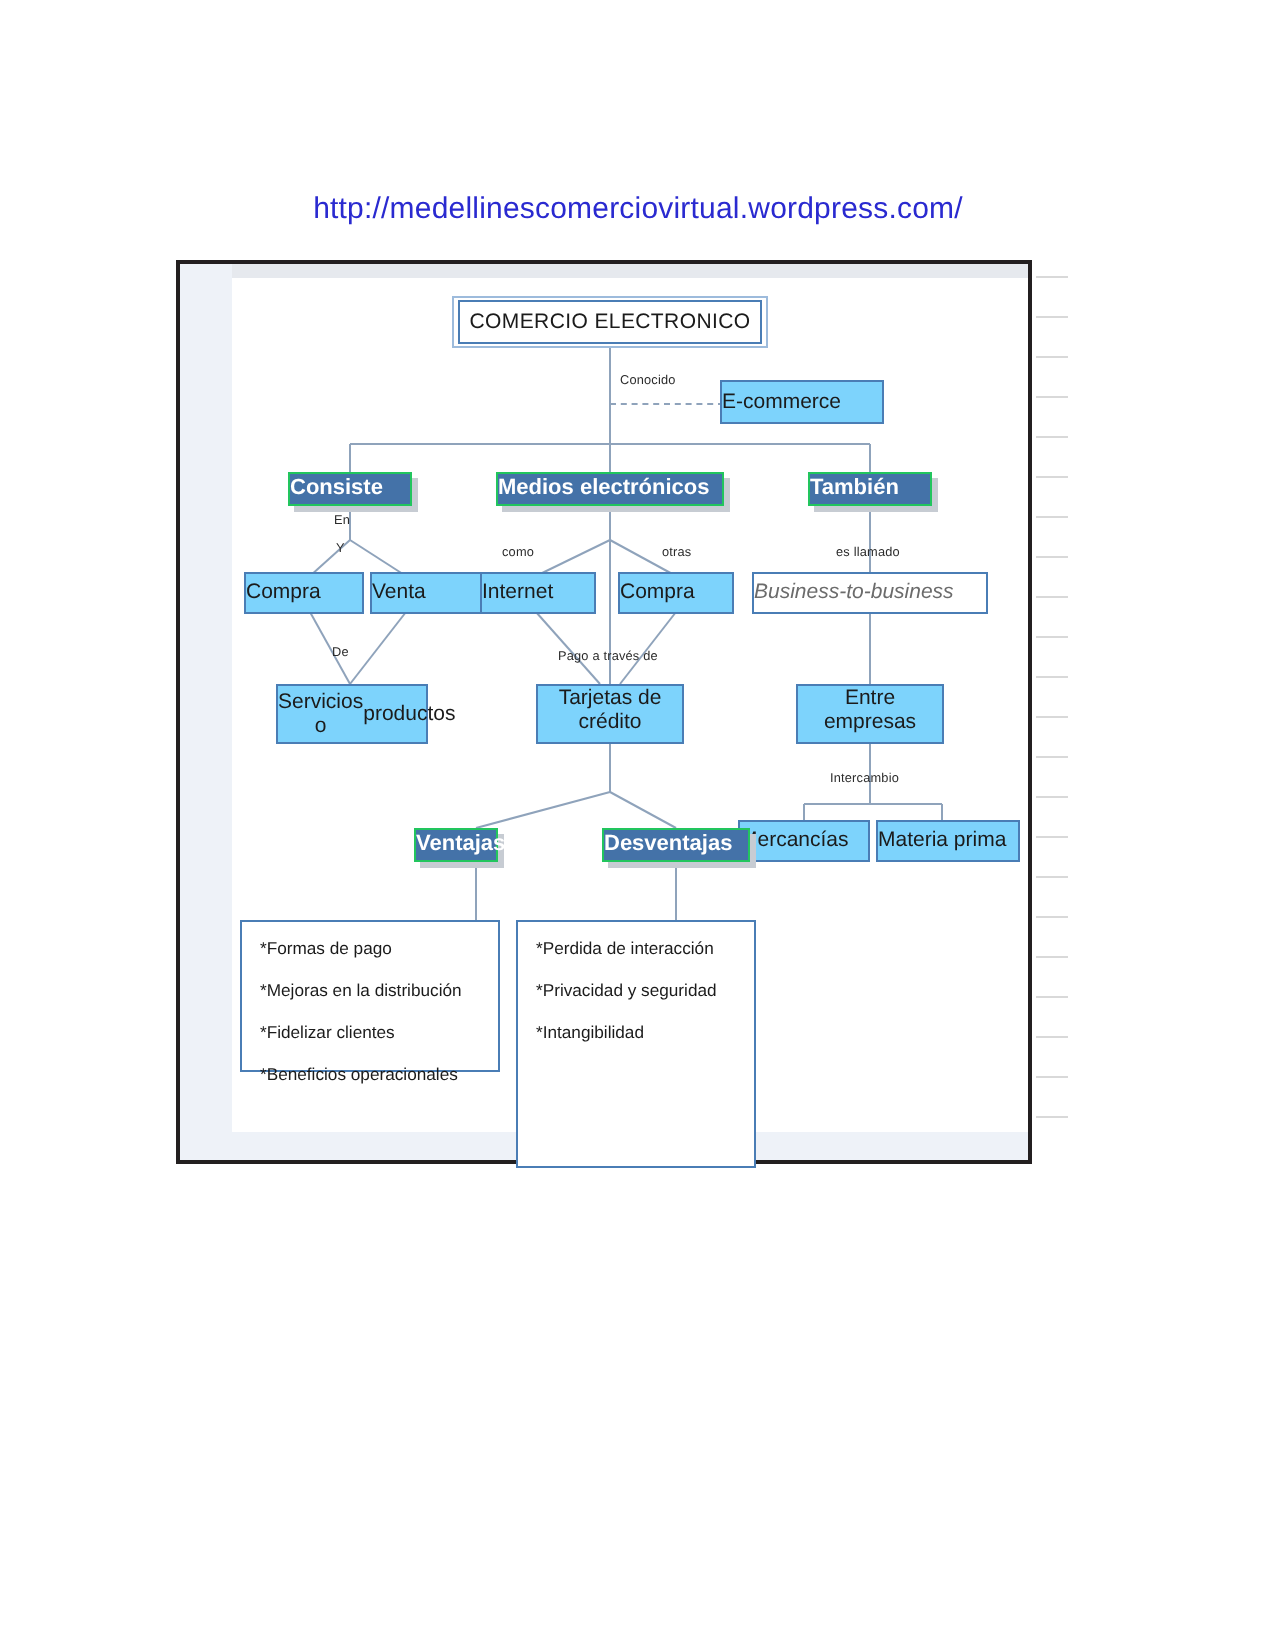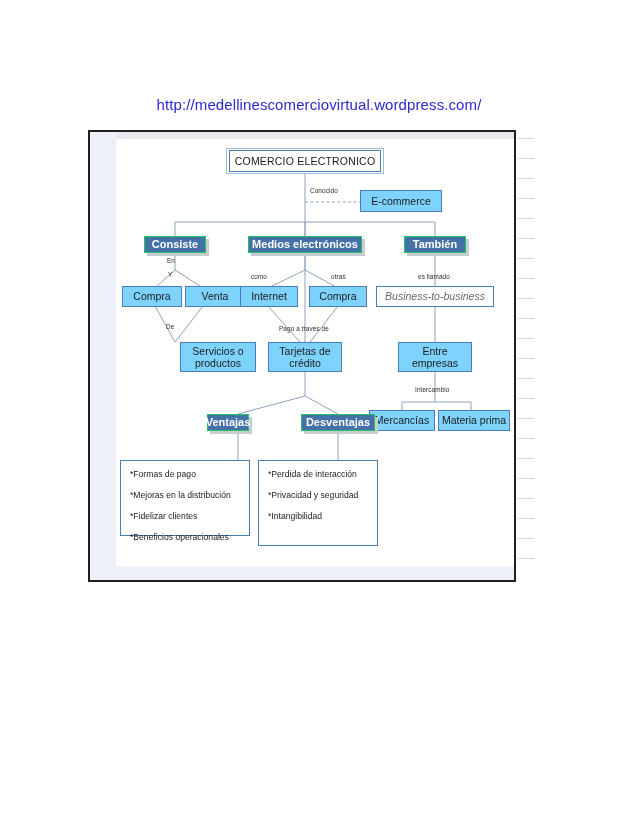--- a/index.html
+++ b/index.html
@@ -38,21 +38,21 @@
   #bottom-ticks{position:absolute;left:88px;top:566px;width:430px;height:16px;}
   #bottom-ticks i{position:absolute;top:0;width:1px;height:14px;background:#e2e2e2;display:block;}
 
   
   #canvas{position:absolute;left:88px;top:130px;width:428px;height:452px;}
   #canvas svg{position:absolute;left:0;top:0;}
 
   
   .node{
     position:absolute;box-sizing:border-box;
-    display:flex;align-items:center;justify-content:center;
+    display:flex;align-items:center;justify-content:flex-start;
     text-align:center;line-height:1.15;
   }
   
   .node.plain{
     background:#7dd3fc;border:1.6px solid #4a7db5;color:#1b1b1b;
     font-size:10.5px;
   }
   
   .node.titled{
     background:#ffffff;border:1.6px solid #9dbbdc;color:#1b1b1b;
@@ -205,21 +205,21 @@
   <div class="clabel" style="left:163px;top:143px;">como</div>
   <div class="clabel" style="left:243px;top:143px;">otras</div>
   <div class="clabel" style="left:191px;top:195px;">Pago a través de</div>
 
   <div class="node plain" style="left:152px;top:156px;width:58px;height:21px;">Internet</div>
   <div class="node plain" style="left:221px;top:156px;width:58px;height:21px;">Compra</div>
 
   <div class="clabel" style="left:330px;top:143px;">es llamado</div>
   <div class="node italicgray" style="left:288px;top:156px;width:118px;height:21px;">Business-to-business</div>
 
-  <div class="node plain" style="left:50px;top:212px;width:76px;height:30px;flex-direction:column;margin-left:42px;">
+  <div class="node plain" style="left:50px;top:212px;width:76px;height:30px;flex-direction:row;">
     <span>Servicios o</span>
     <span>productos</span>
   </div>
   <div class="node plain" style="left:180px;top:212px;width:74px;height:30px;flex-direction:column;">
     <span>Tarjetas de</span>
     <span>crédito</span>
   </div>
   <div class="node plain" style="left:310px;top:212px;width:74px;height:30px;flex-direction:column;">
     <span>Entre</span>
     <span>empresas</span>
@@ -231,19 +231,19 @@
 
   <div class="node filled" style="left:119px;top:284px;width:42px;height:17px;">Ventajas</div>
   <div class="node filled" style="left:213px;top:284px;width:74px;height:17px;">Desventajas</div>
 
   <div class="node listbox" style="left:32px;top:330px;width:130px;height:76px;">
     <div class="li">*Formas de pago</div>
     <div class="li">*Mejoras en la distribución</div>
     <div class="li">*Fidelizar clientes</div>
     <div class="li">*Beneficios  operacionales</div>
   </div>
-  <div class="node listbox" style="left:170px;top:330px;width:120px;height:86px;">
+  <div class="node listbox" style="left:170px;top:330px;width:120px;height:124px;">
     <div class="li">*Perdida de interacción</div>
     <div class="li">*Privacidad y seguridad</div>
     <div class="li">*Intangibilidad</div>
   </div>
 
 </div>
 
 </body></html>

